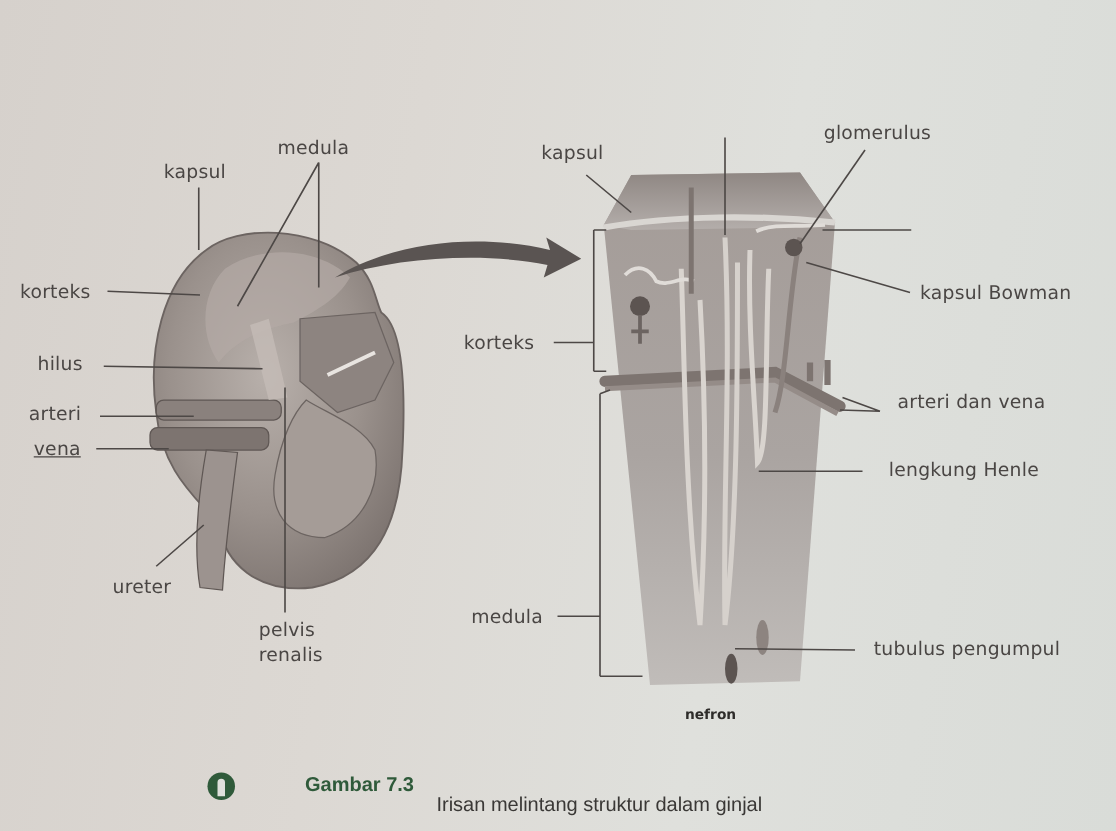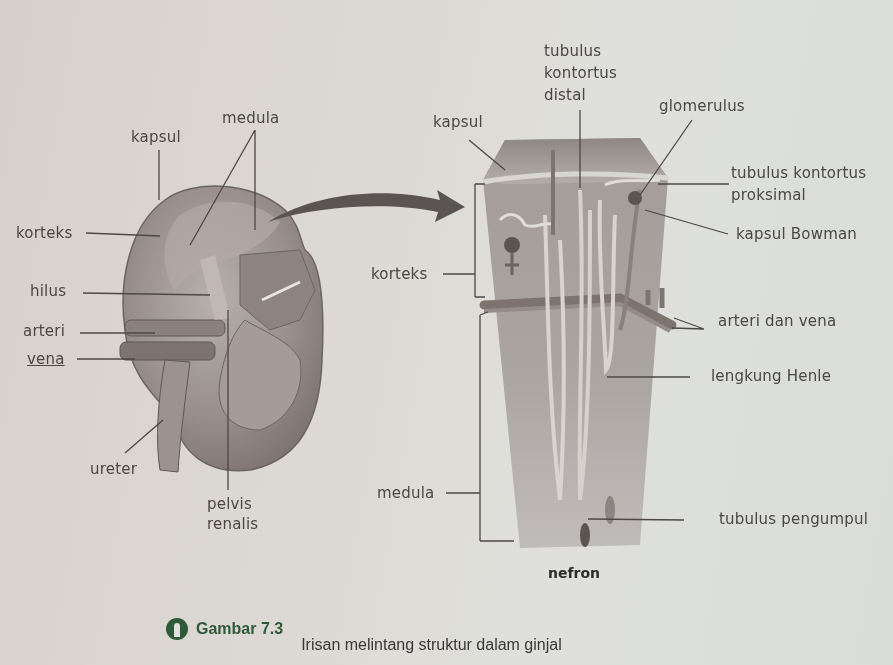--- a/index.html
+++ b/index.html
@@ -14,33 +14,33 @@
       font-size: 15px; color: #4a4644; white-space: nowrap; line-height: 19px;
       letter-spacing: 0.2px;
     }
     .lbl.multi { white-space: pre; }
     svg.art { position: absolute; left: 0; top: 0; }
     .caption {
       position: absolute; left: 166px; top: 604px;
       display: flex; align-items: center; gap: 8px;
       font-family: "Liberation Sans", sans-serif; font-size: 16px; color: #3a3836;
     }
-    .caption .num { color: #2f5a3a; font-weight: bold; font-size: 16px; }
+    .caption .num { color: #2f5a3a; font-weight: bold; font-size: 16px; margin-left: 48px; }
     .caption .desc { margin-left: 10px; margin-top: 32px; }
     .caption .ico {
       width: 22px; height: 22px; border-radius: 50%; background: #2f5a3a;
       position: relative; display: inline-block;
     }
     .caption .ico::after {
       content: ""; position: absolute; left: 8px; top: 5px; width: 6px; height: 14px;
       background: #dfe0dc; border-radius: 3px 3px 0 0;
     }
     .nefron-title {
       position: absolute; left: 548px; top: 565px; font-weight: bold;
-      font-size: 14px; color: #2e2c2a;
+      font-size: 11px; color: #2e2c2a;
     }
   </style>
 </head>
 <body>
 
 <div class="page">
 
   <svg class="art" width="893" height="665" viewBox="0 0 893 665">
     <defs>
       <radialGradient id="kidG" cx="45%" cy="40%" r="65%">
@@ -125,32 +125,27 @@
   <div class="lbl" style="left:222px; top:109px;">medula</div>
   <div class="lbl" style="left:16px; top:224px;">korteks</div>
   <div class="lbl" style="left:30px; top:282px;">hilus</div>
   <div class="lbl" style="left:23px; top:322px;">arteri</div>
   <div class="lbl" style="left:27px; top:350px;text-decoration:underline;">vena</div>
   <div class="lbl" style="left:90px; top:460px;text-align:right;">ureter</div>
   <div class="lbl multi" style="left:207px; top:494px; line-height:20px;">pelvis
 renalis</div>
 
   <div class="lbl" style="left:433px; top:113px;">kapsul</div>
-  <div class="lbl multi" style="left:544px; top:40px; line-height:22px;">tubulus
-kontortus
-distal</div>
   <div class="lbl" style="left:659px; top:97px;">glomerulus</div>
-  <div class="lbl multi" style="left:731px; top:162px; line-height:22px;">tubulus kontortus
-proksimal</div>
   <div class="lbl" style="left:736px; top:225px;">kapsul Bowman</div>
   <div class="lbl" style="left:371px; top:265px;">korteks</div>
   <div class="lbl" style="left:718px; top:312px;">arteri dan vena</div>
   <div class="lbl" style="left:711px; top:367px;">lengkung Henle</div>
   <div class="lbl" style="left:377px; top:484px;">medula</div>
-  <div class="lbl" style="left:719px; top:510px;">tubulus pengumpul</div>
+  <div class="lbl" style="left:699px; top:510px;">tubulus pengumpul</div>
   <div class="nefron-title">nefron</div>
 
   <div class="caption">
     <span class="ico"></span>
     <span class="num">Gambar 7.3</span>
     <span class="desc">Irisan melintang struktur dalam ginjal</span>
   </div>
 </div>
 
 </body></html>

